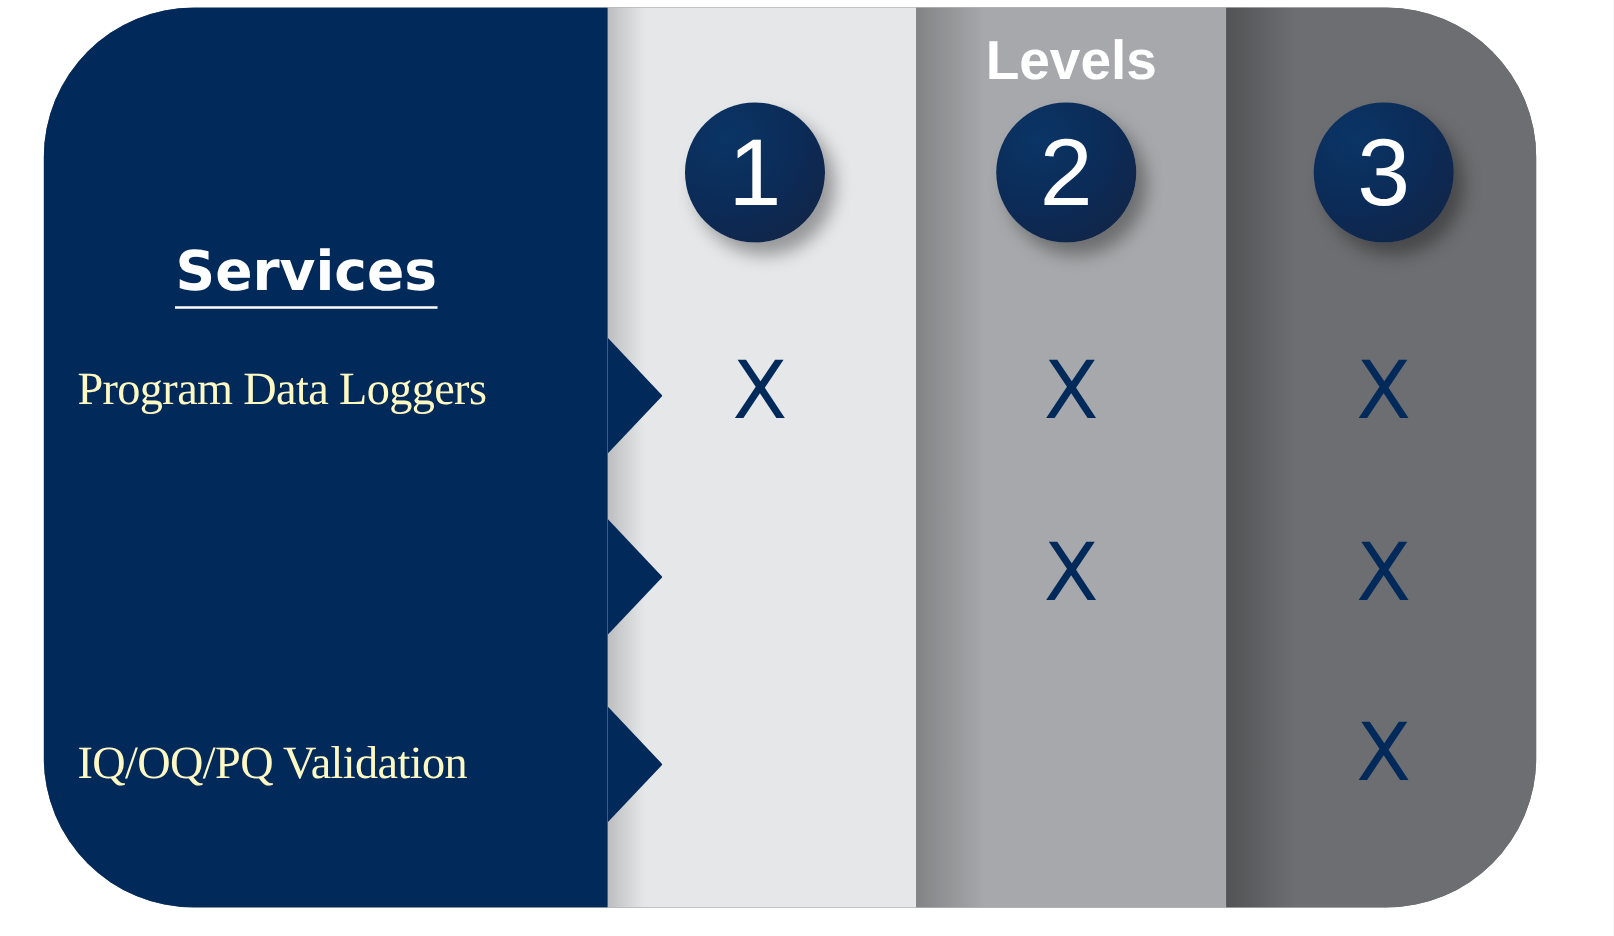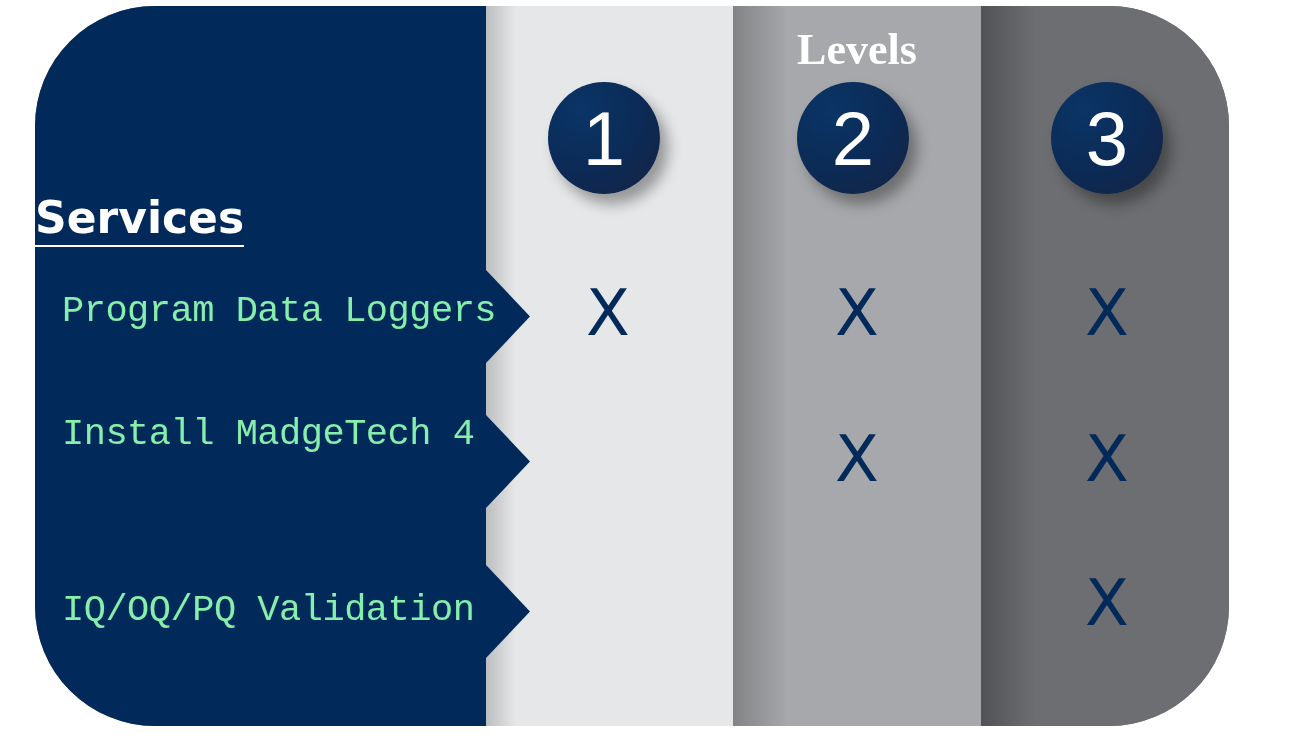--- a/index.html
+++ b/index.html
@@ -12,27 +12,27 @@
     .col2 { left: 698px; width: 248px; background: #a7a8ab; }
     .col3 { left: 946px; width: 248px; background: #6d6e71; }
     .col::before { content: ""; position: absolute; left: 0; top: 0; width: 30px; height: 100%;
                    pointer-events: none; }
     .col1::before { background: linear-gradient(to right, rgba(0,0,0,0.18), rgba(0,0,0,0)); }
     .col2::before { background: linear-gradient(to right, rgba(0,0,0,0.22), rgba(0,0,0,0)); width: 55px; }
     .col3::before { background: linear-gradient(to right, rgba(0,0,0,0.25), rgba(0,0,0,0)); width: 55px; }
     .navy { position: absolute; left: 0; top: 0; width: 451px; height: 720px; background: #012a5b; }
     .chev { position: absolute; left: 451px; width: 44px; height: 93px; background: #012a5b;
             clip-path: polygon(0 0, 100% 50%, 0 100%); }
-    .services-title { position: absolute; left: 0; width: 420px; top: 186px; 
+    .services-title { position: absolute; left: 0; width: 420px; top: 186px; text-align: center;
                       color: #ffffff; font-size: 44px; font-weight: bold; font-family: "DejaVu Sans", sans-serif; }
     .services-title span { border-bottom: 2px solid #ffffff; padding-bottom: 2px; }
-    .svc { position: absolute; left: 27px; color: #86efac; font-size: 37px; line-height: 51px;
-           font-family: Liberation Mono, monospace; letter-spacing: -0.5px; }
+    .svc { position: absolute; left: 27px; color: #fef9c3; font-size: 37px; line-height: 51px;
+           font-family: Liberation Serif, serif; letter-spacing: -0.5px; }
     .levels { position: absolute; left: 698px; width: 248px; top: 18px; text-align: center;
-              color: #ffffff; font-size: 44px; font-weight: bold; font-family: Liberation Serif, serif; }
+              color: #ffffff; font-size: 44px; font-weight: bold; font-family: Liberation Sans, sans-serif; }
     .circle { position: absolute; width: 112px; height: 112px; border-radius: 50%;
               background: radial-gradient(circle at 30% 25%, #0a3566 0%, #0c2a55 55%, #152340 100%);
               box-shadow: 8px 10px 14px rgba(0,0,0,0.35);
               display: flex; align-items: center; justify-content: center;
               color: #ffffff; font-size: 76px; font-family: "Liberation Sans", sans-serif; }
     .mark { position: absolute; width: 80px; text-align: center; color: #012a5b;
             font-size: 64px; font-family: "DejaVu Sans", sans-serif; font-weight: normal; }
   </style>
 </head>
 <body>
@@ -48,21 +48,20 @@
   <div class="chev" style="top:559px;"></div>
 
   <div class="services-title">
     <span>Services</span>
   </div>
 
   <div class="svc" style="top:280px;">
     <div>Program Data Loggers</div>
   </div>
   <div class="svc" style="top:403px;">
-    <div>Install MadgeTech 4</div>
   </div>
   <div class="svc" style="top:579px;text-align:center;">
     <div>IQ/OQ/PQ Validation</div>
   </div>
 
   <div class="levels">Levels</div>
 
   <div class="circle" style="left:513px; top:76px;">
     <span>1</span>
   </div>

